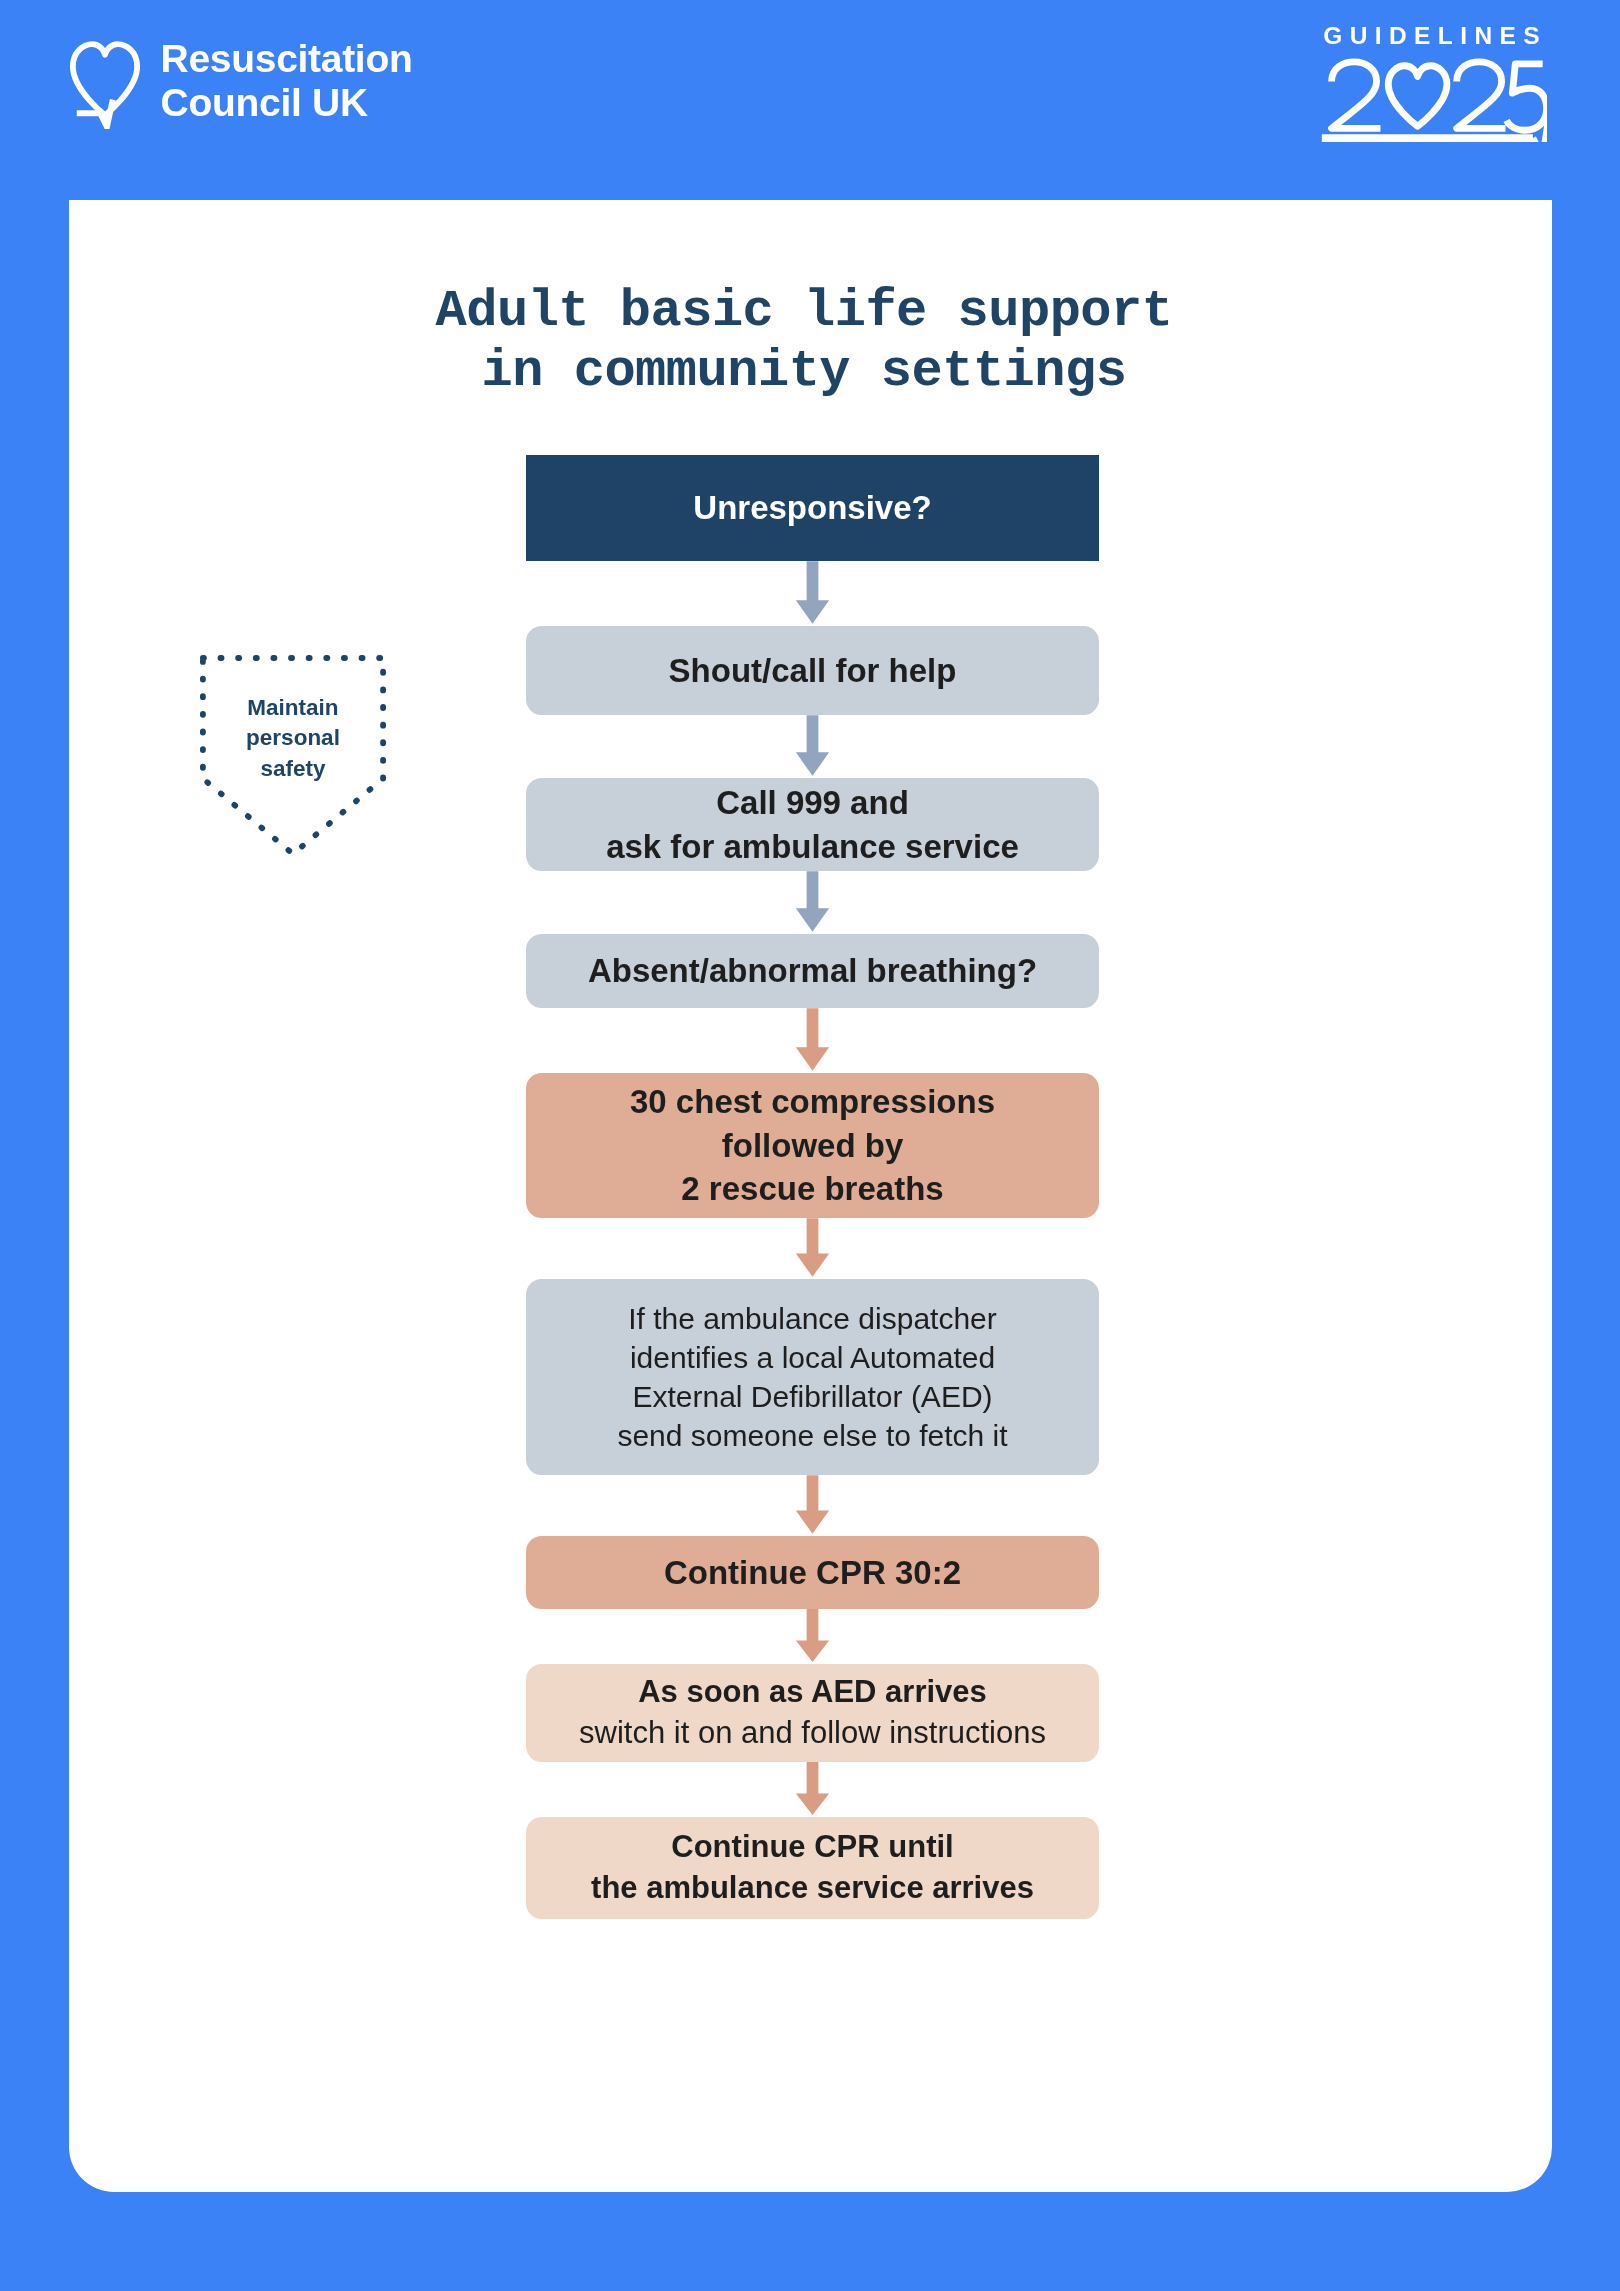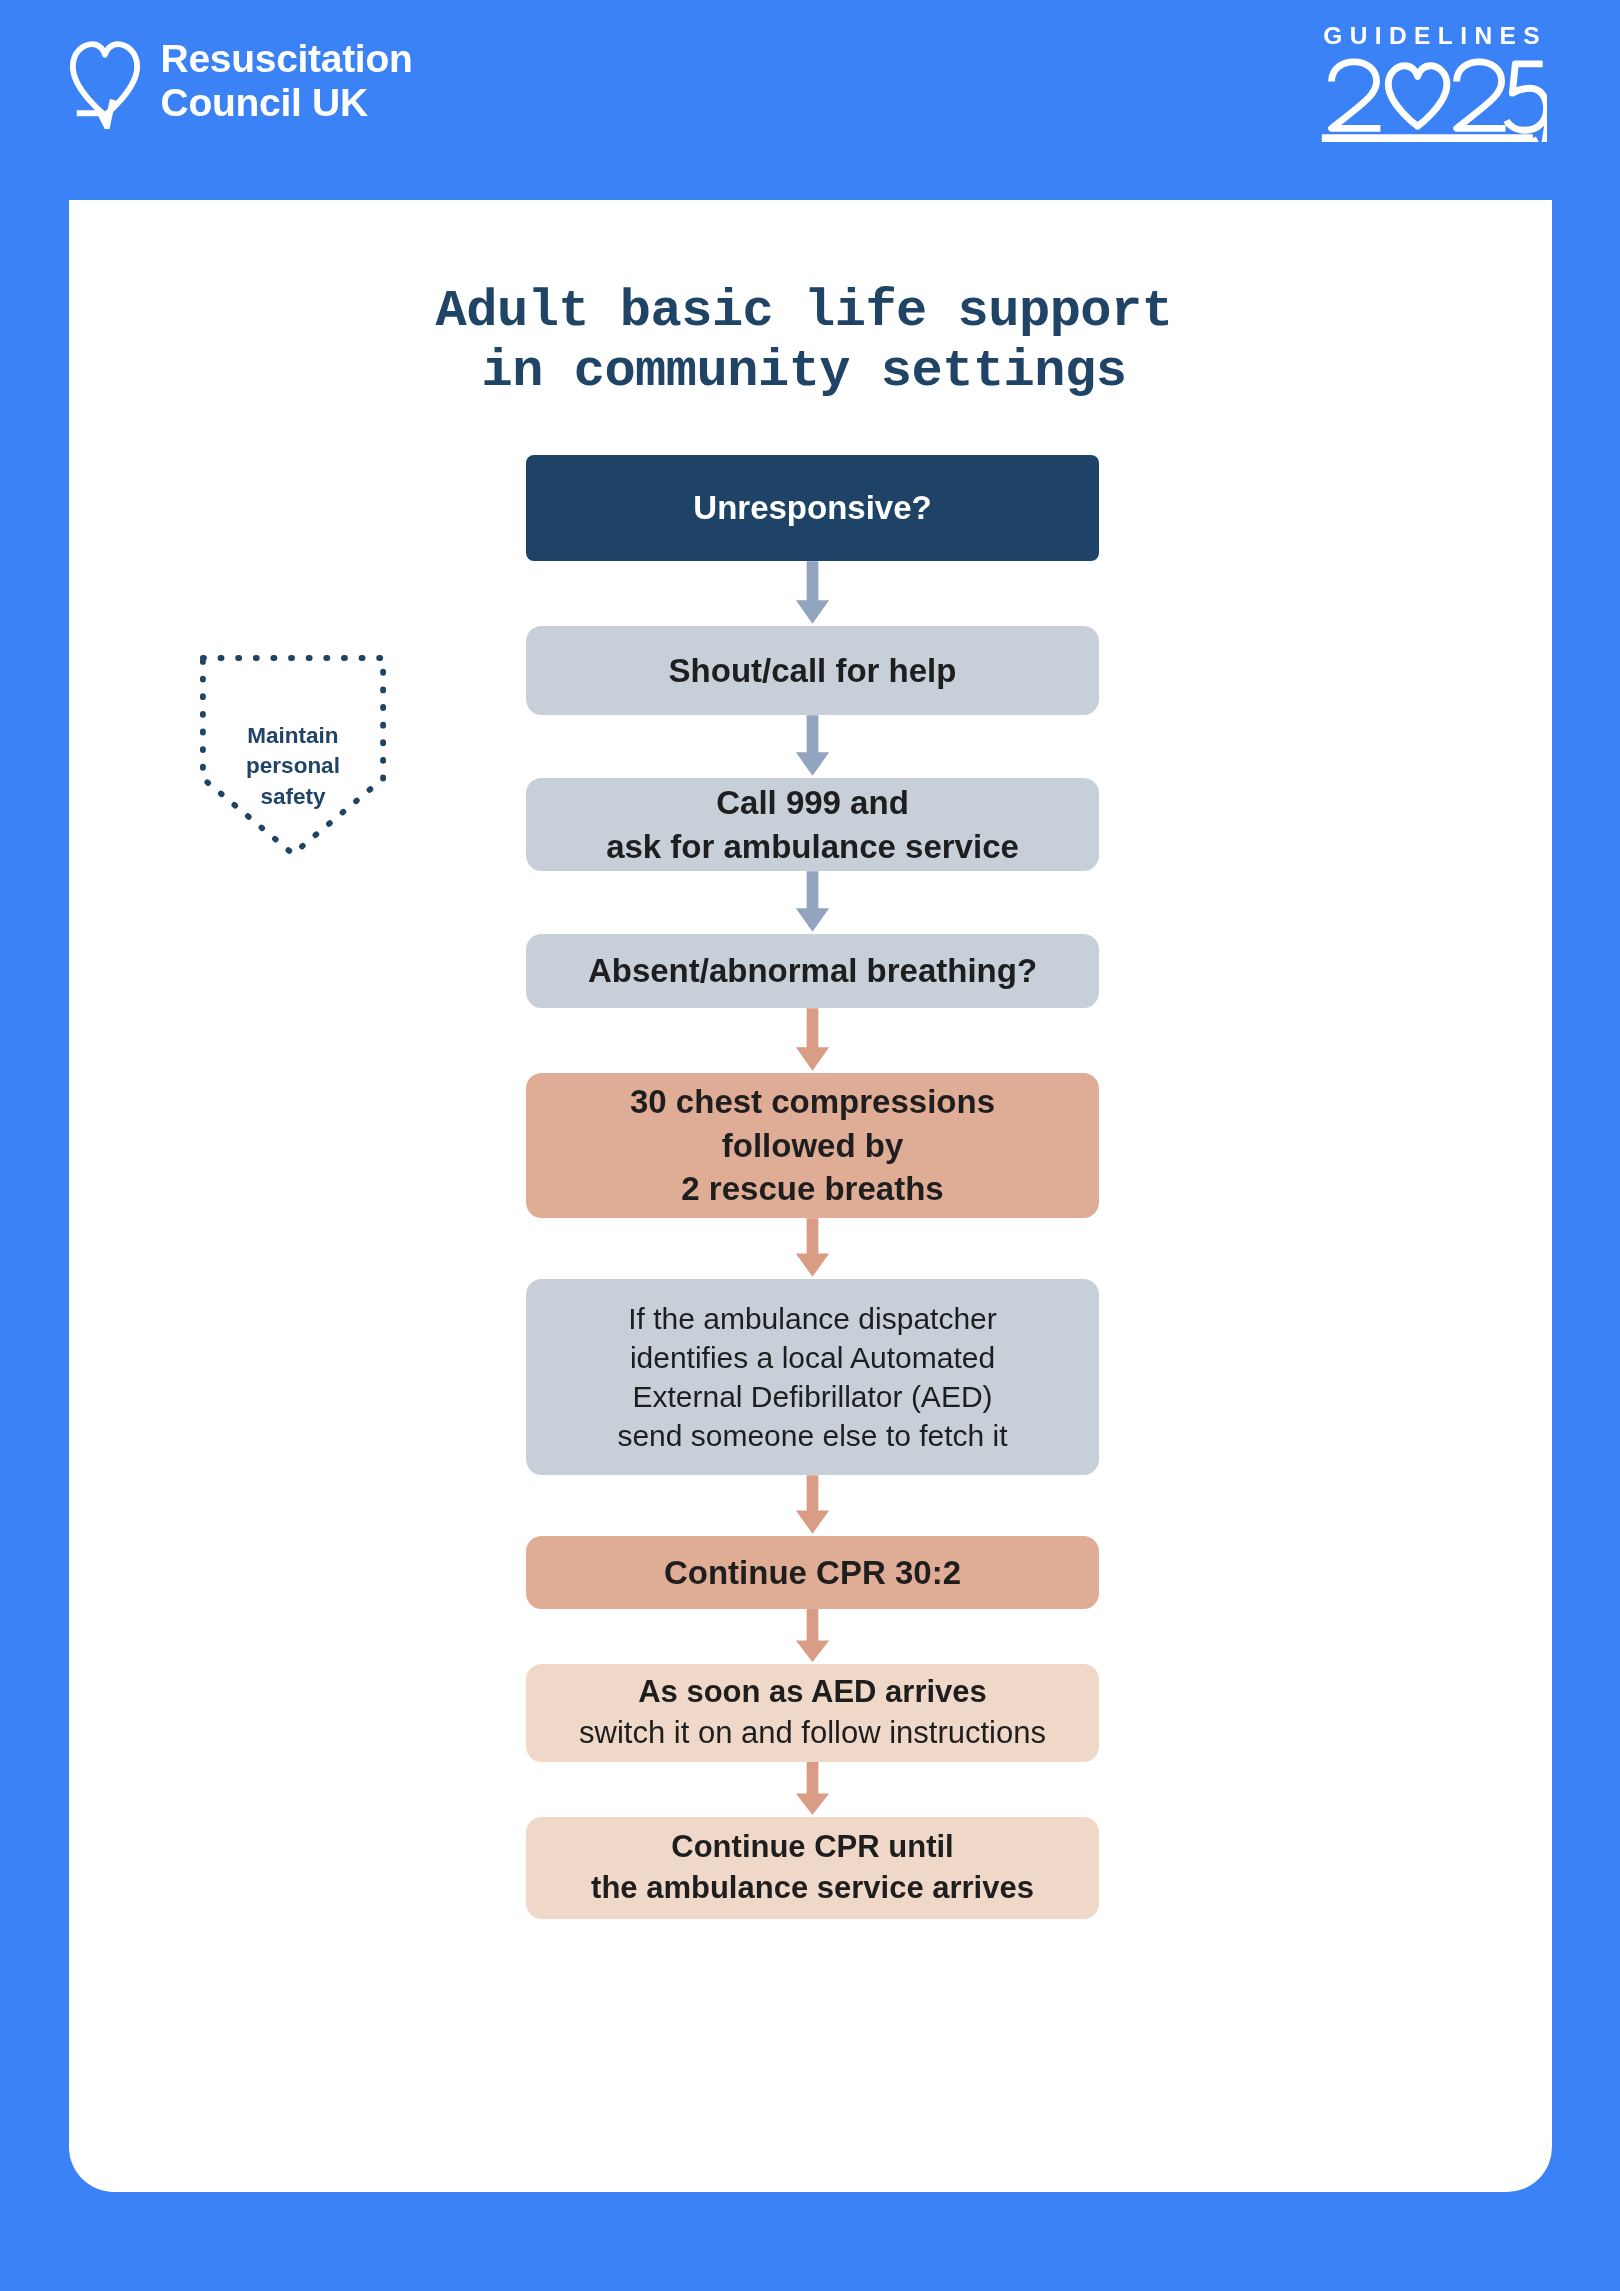--- a/index.html
+++ b/index.html
@@ -109,21 +109,21 @@
     width: 190px;
     height: 206px;
   }
   .safety-badge svg {
     position: absolute;
     left: 0; top: 0;
   }
   .safety-label {
     position: absolute;
     left: 0;
-    top: 68px;
+    top: 40px;
     width: 190px;
     text-align: center;
     color: #1F4466;
     font-size: 22.5px;
     font-weight: bold;
     line-height: 1.35;
     white-space: pre-line;
   }
 
   
@@ -145,21 +145,21 @@
     text-align: center;
     padding: 0 21.6px;
   }
 
   .node-line { display: block; width: 100%; }
 
   
   .node.navy {
     background: #1E4366;
     color: #FFFFFF;
-    border-radius: 8px;
+    border-radius: 0;
   }
   .node.steel {
     background: #C7CFD9;
     color: #1E1E1E;
     border-radius: 15.7px;
   }
   .node.salmon {
     background: #DFAC96;
     color: #1E1E1E;
     border-radius: 15.7px;

